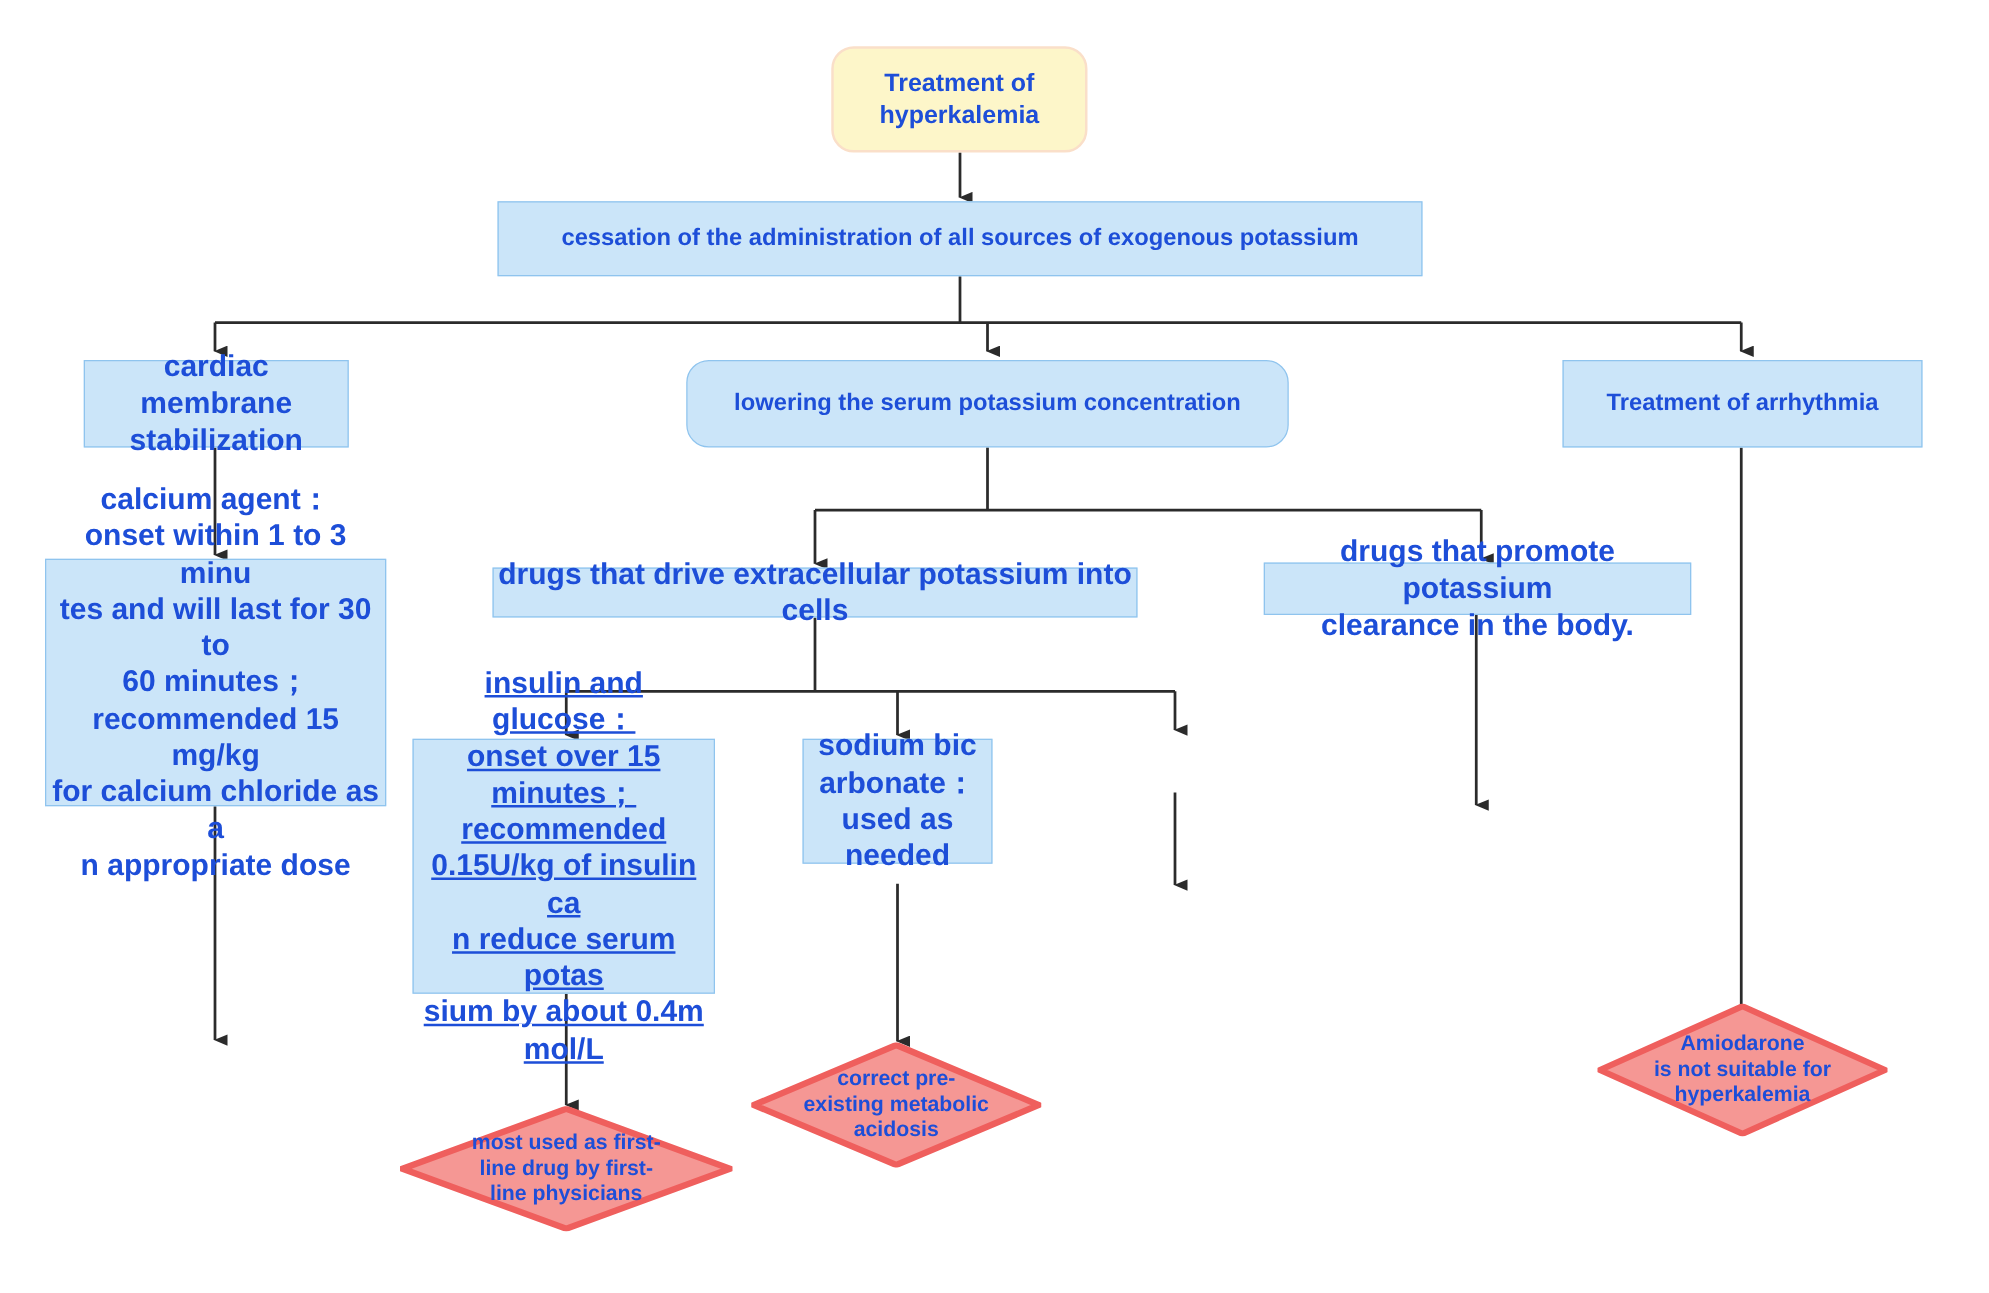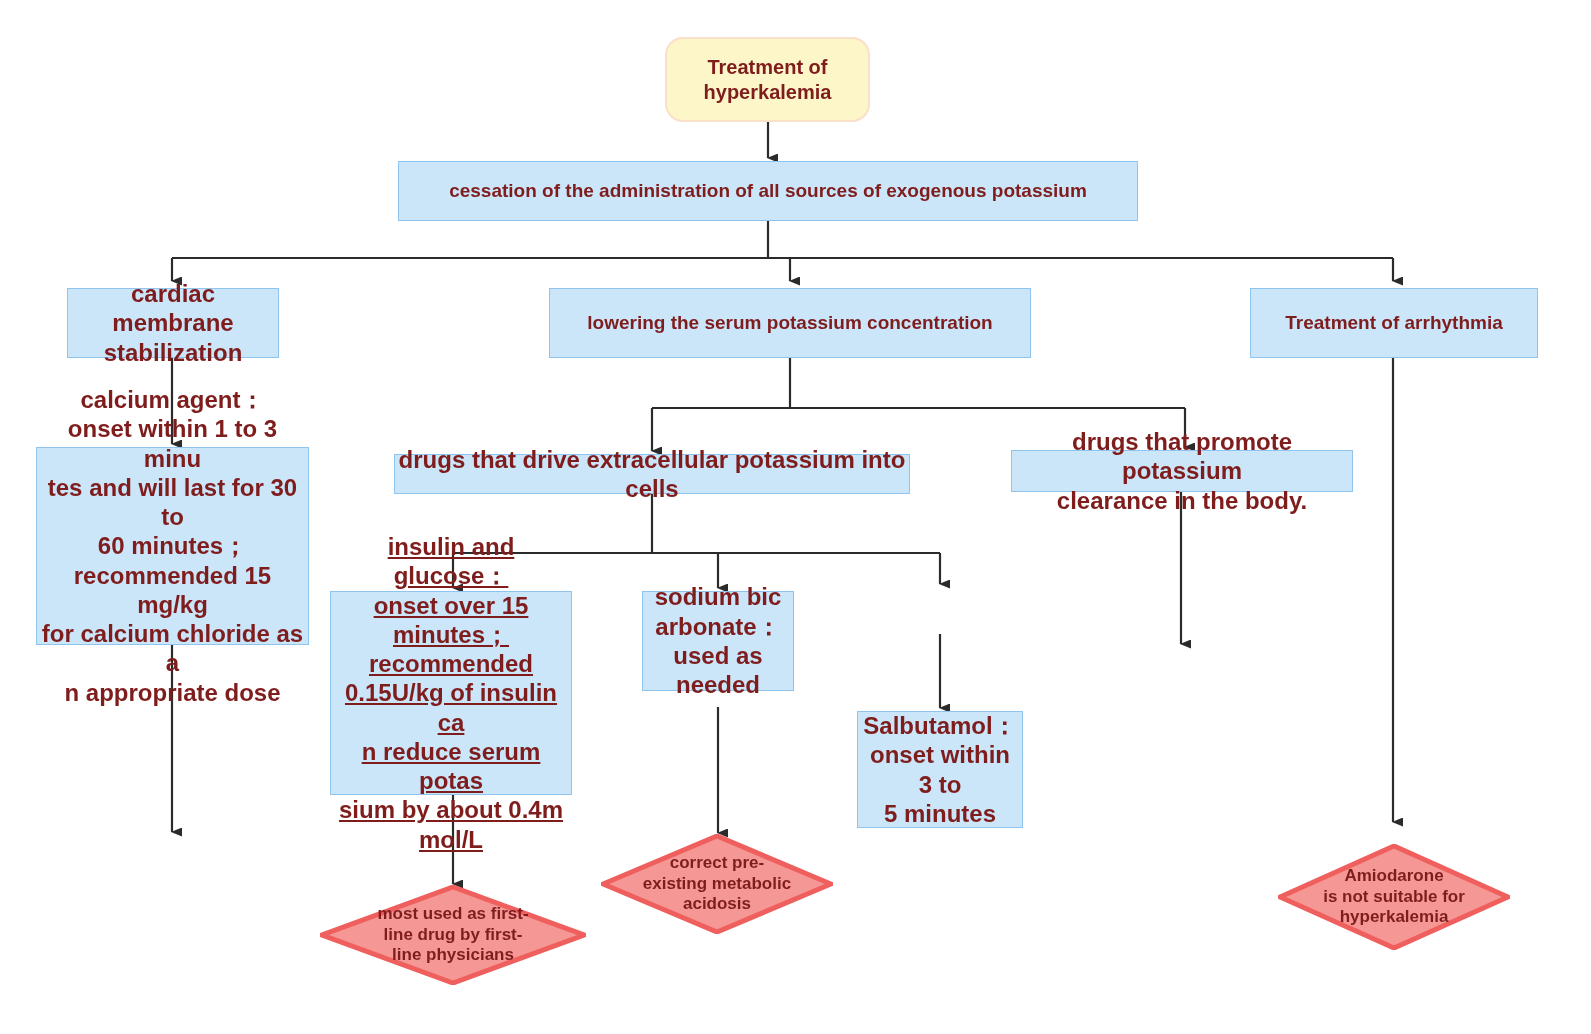--- a/index.html
+++ b/index.html
@@ -27,21 +27,21 @@
     pointer-events: none;
   }
   .node {
     position: absolute;
     box-sizing: border-box;
     display: flex;
     align-items: center;
     justify-content: center;
     text-align: center;
     font-weight: bold;
-    color: #7f1d1d;
+    color: #1d4ed8;
     line-height: 1.22;
     white-space: pre-line;
     z-index: 3;
   }
   .node-process {
     background: #cbe5f9;
     border: 1.5px solid #8fc4ee;
   }
   .node-root {
     background: #fdf6c9;
@@ -119,21 +119,21 @@
   </svg>
 
   <div class="node node-root fs-20" style="left:665px; top:37px; width:205px; height:85px;">Treatment of
 hyperkalemia</div>
 
   <div class="node node-process fs-19" style="left:398px; top:161px; width:740px; height:60px;">cessation of the administration of all sources of exogenous potassium</div>
 
   <div class="node node-process fs-18" style="left:67px; top:288px; width:212px; height:70px;">cardiac membrane
 stabilization</div>
 
-  <div class="node node-process fs-19" style="left:549px; top:288px; width:482px; height:70px;">lowering the serum potassium concentration</div>
+  <div class="node node-process fs-19" style="left:549px; top:288px; width:482px; height:70px;border-radius:18px;">lowering the serum potassium concentration</div>
 
   <div class="node node-process fs-19" style="left:1250px; top:288px; width:288px; height:70px;">Treatment of arrhythmia</div>
 
   <div class="node node-process fs-18" style="left:36px; top:447px; width:273px; height:198px;">calcium agent：
 onset within 1 to 3 minu
 tes and will last for 30 to
 60 minutes；
 recommended 15 mg/kg
 for calcium chloride as a
 n appropriate dose</div>
@@ -151,24 +151,20 @@
 n reduce serum potas
 sium by about 0.4m
 mol/L</div>
 
   <div class="node node-process fs-18" style="left:642px; top:591px; width:152px; height:100px;">sodium bic
 arbonate：
 used as
 needed</div>
 
 
-  <div class="node node-process fs-18" style="left:857px; top:711px; width:166px; height:117px;">Salbutamol：
-onset within
-3 to
-5 minutes</div>
 
 
 
   <div class="node node-decision fs-17" style="left:320px; top:885px; width:266px; height:100px;">
     <svg class="diamond-shape" viewBox="0 0 266 100" preserveAspectRatio="none" xmlns="http://www.w3.org/2000/svg">
       <polygon points="133,2 264,50 133,98 2,50" fill="#f59794" stroke="#ef5f5d" stroke-width="5"></polygon>
     </svg>
     <span class="diamond-label">most used as first-
 line drug by first-
 line physicians</span>
@@ -176,21 +172,21 @@
 
   <div class="node node-decision fs-17" style="left:601px; top:834px; width:232px; height:100px;">
     <svg class="diamond-shape" viewBox="0 0 232 100" preserveAspectRatio="none" xmlns="http://www.w3.org/2000/svg">
       <polygon points="116,2 230,50 116,98 2,50" fill="#f59794" stroke="#ef5f5d" stroke-width="5"></polygon>
     </svg>
     <span class="diamond-label">correct pre-
 existing metabolic
 acidosis</span>
   </div>
 
-  <div class="node node-decision fs-17" style="left:1278px; top:844px; width:232px; height:106px;">
+  <div class="node node-decision fs-17" style="left:1278px; top:803px; width:232px; height:106px;">
     <svg class="diamond-shape" viewBox="0 0 232 106" preserveAspectRatio="none" xmlns="http://www.w3.org/2000/svg">
       <polygon points="116,2 230,53 116,104 2,53" fill="#f59794" stroke="#ef5f5d" stroke-width="5"></polygon>
     </svg>
     <span class="diamond-label">Amiodarone
 is not suitable for
 hyperkalemia</span>
   </div>
 
 </div>
 

